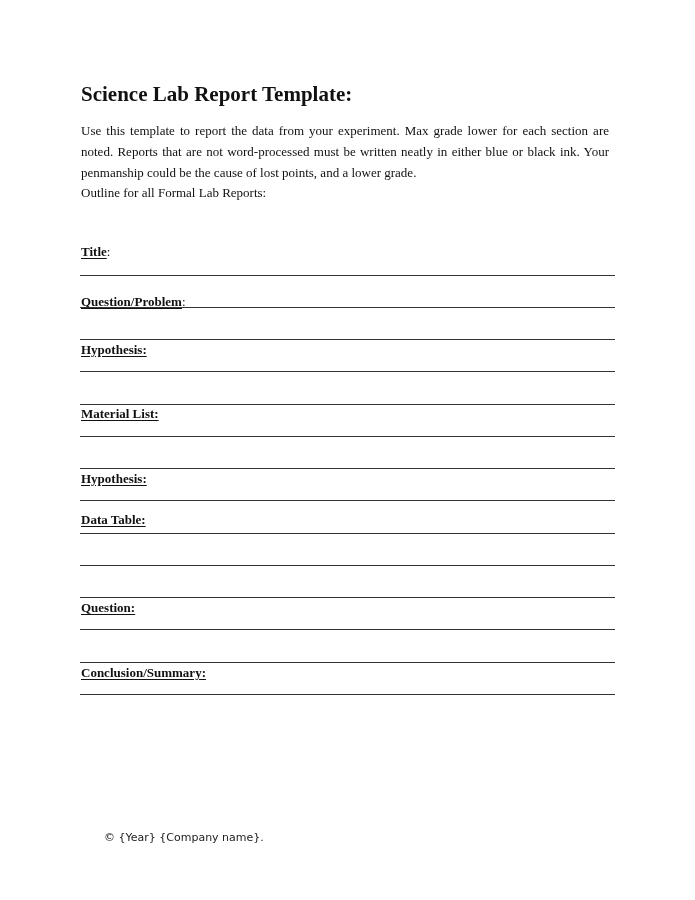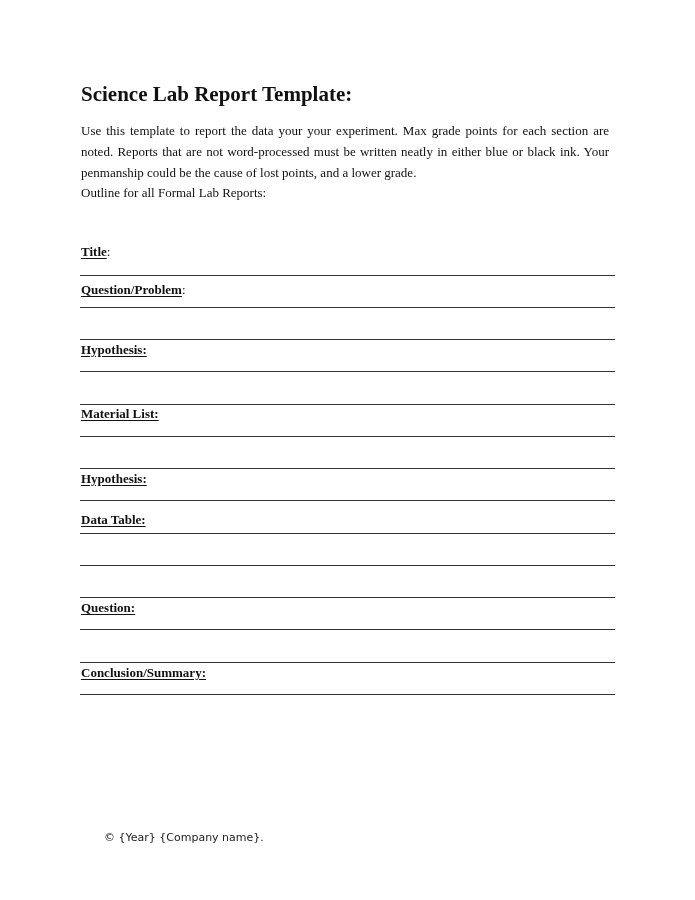--- a/index.html
+++ b/index.html
@@ -10,27 +10,27 @@
   .rule { position:absolute; left:80px; width:535px; height:0; border-top:1.6px solid #333; }
   .label { position:absolute; left:81px; font-size:13px; font-weight:bold; }
   .label u { text-decoration:underline; text-underline-offset:2px; }
   .label .colon { font-weight:normal; }
   .footer { position:absolute; left:81px; top:831px; font-family:"DejaVu Sans", sans-serif; font-size:11px; color:#222;margin-left:23px; }
 </style>
 </head>
 <body>
 
 <h1 class="title">Science Lab Report Template:</h1>
-<p class="intro">Use this template to report the data your your experiment.  Max grade points for each section are noted. Reports that are not word-processed must be written neatly in either blue or black ink. Your penmanship could be the cause of lost points, and a lower grade.</p>
+<p class="intro">Use this template to report the data from your experiment.  Max grade lower for each section are noted. Reports that are not word-processed must be written neatly in either blue or black ink. Your penmanship could be the cause of lost points, and a lower grade.</p>
 <p class="outline">Outline for all Formal Lab Reports:</p>
 
 <div class="label" style="top:244px"><u>Title</u><span class="colon">:</span></div>
 <div class="rule" style="top:275px"></div>
 
-<div class="label" style="top:282px"><u>Question/Problem</u><span class="colon">:</span></div>
+<div class="label" style="top:294px"><u>Question/Problem</u><span class="colon">:</span></div>
 <div class="rule" style="top:307px"></div>
 <div class="rule" style="top:339px"></div>
 
 <div class="label" style="top:342px"><u>Hypothesis:</u></div>
 <div class="rule" style="top:371px"></div>
 <div class="rule" style="top:404px"></div>
 
 <div class="label" style="top:406px"><u>Material List:</u></div>
 <div class="rule" style="top:436px"></div>
 <div class="rule" style="top:468px"></div>

